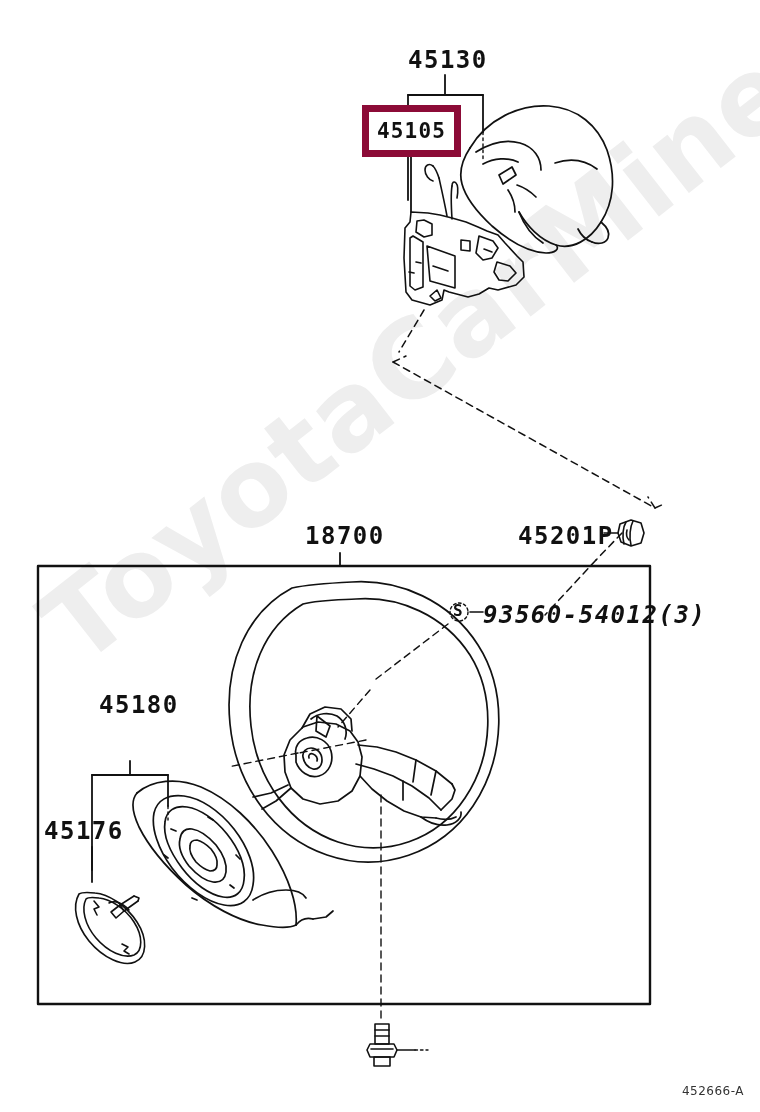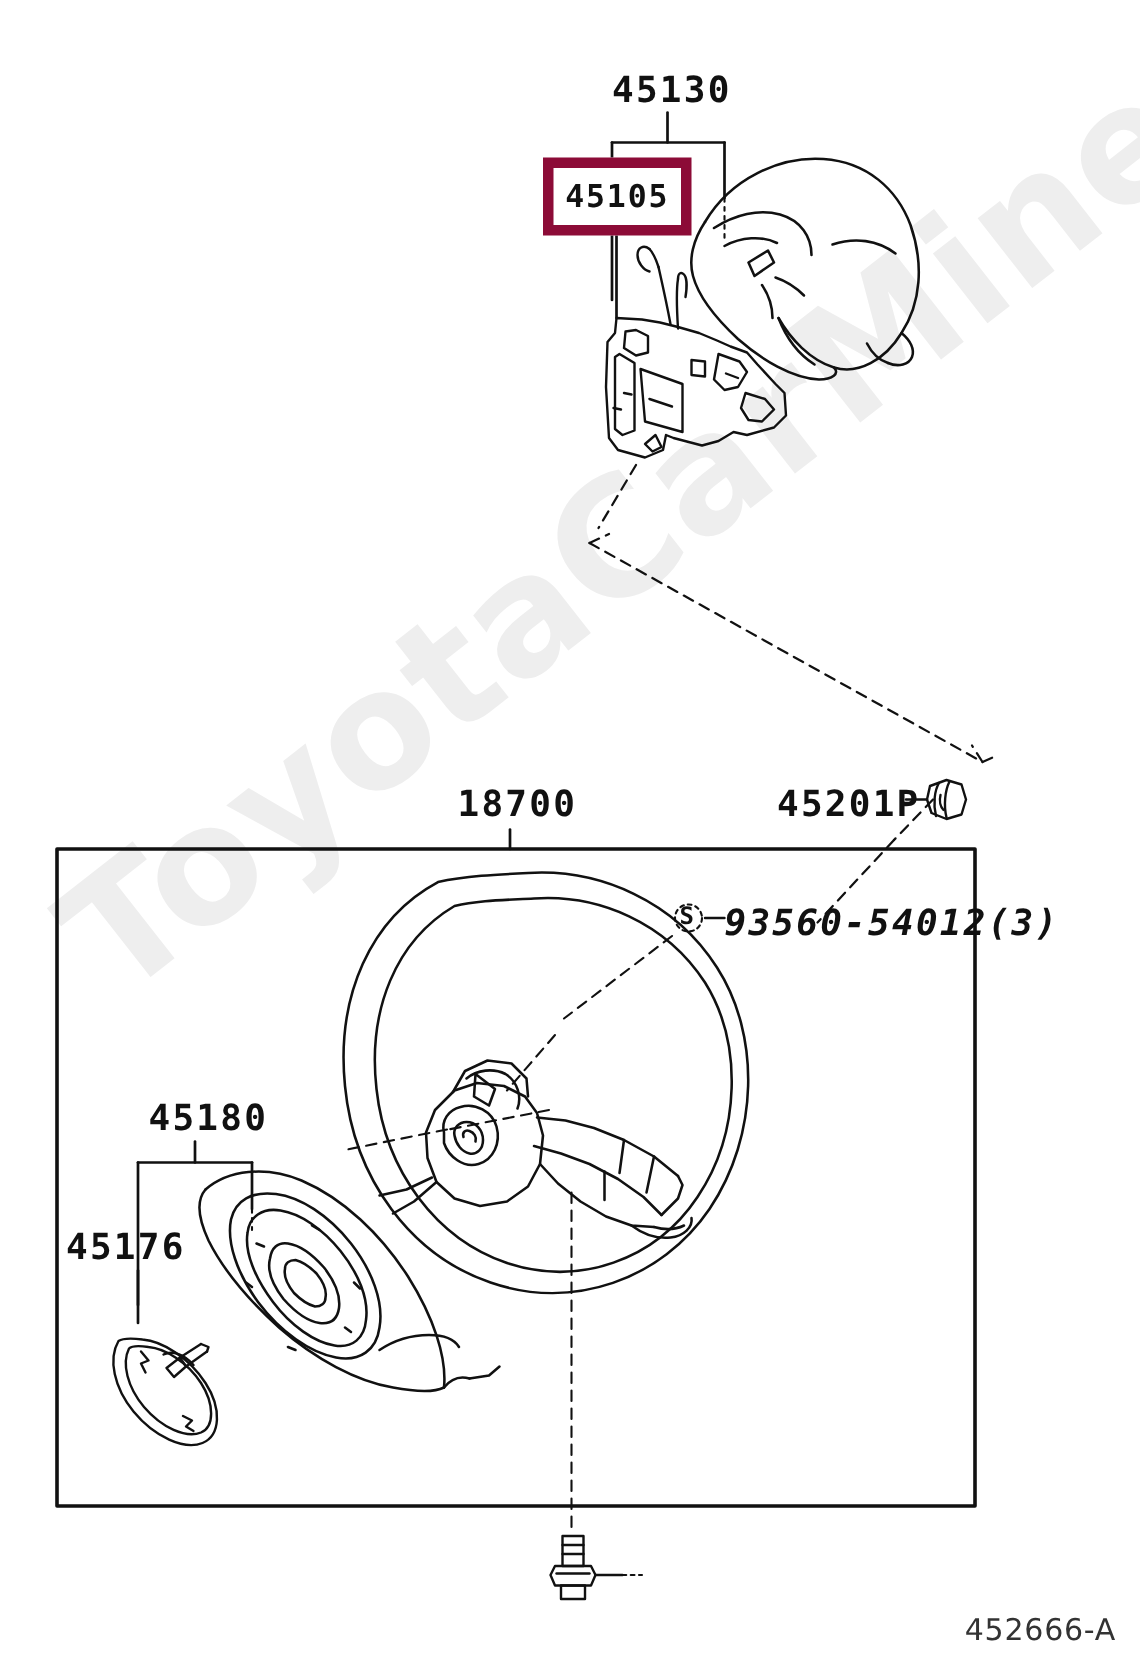--- a/index.html
+++ b/index.html
@@ -77,21 +77,21 @@
     font-size: 21px;
     font-weight: 700;
     color: #111;
     letter-spacing: 1.2px;
   }
   #footer-code {
     position: absolute;
     right: 16px;
     bottom: 14px;
     font-family: "DejaVu Sans", "Liberation Sans", sans-serif;
-    font-size: 20px;
+    font-size: 12px;
     color: #333;
     letter-spacing: 0.5px;
     z-index: 4;
   }
 </style>
 </head>
 <body>
 
 <div id="page">
 
@@ -304,20 +304,20 @@
   </div>
 
   <div class="lbl" style="left:305px; top:522px;">18700</div>
 
   <div class="lbl" style="left:518px; top:522px;">45201P</div>
 
   <div class="lbl lbl-sm" style="left: 453px; top: 601px; font-size: 16px;">S</div>
 
   <div class="lbl" style="left:483px; top:601px;font-style:italic;">93560-54012(3)</div>
 
-  <div class="lbl" style="left:99px; top:731px;">45180</div>
+  <div class="lbl" style="left:99px; top:691px;">45180</div>
 
   <div class="lbl" style="left:44px; top:817px;">45176</div>
 
 
   <div id="footer-code">452666-A</div>
 
 </div>
 
 </body></html>

